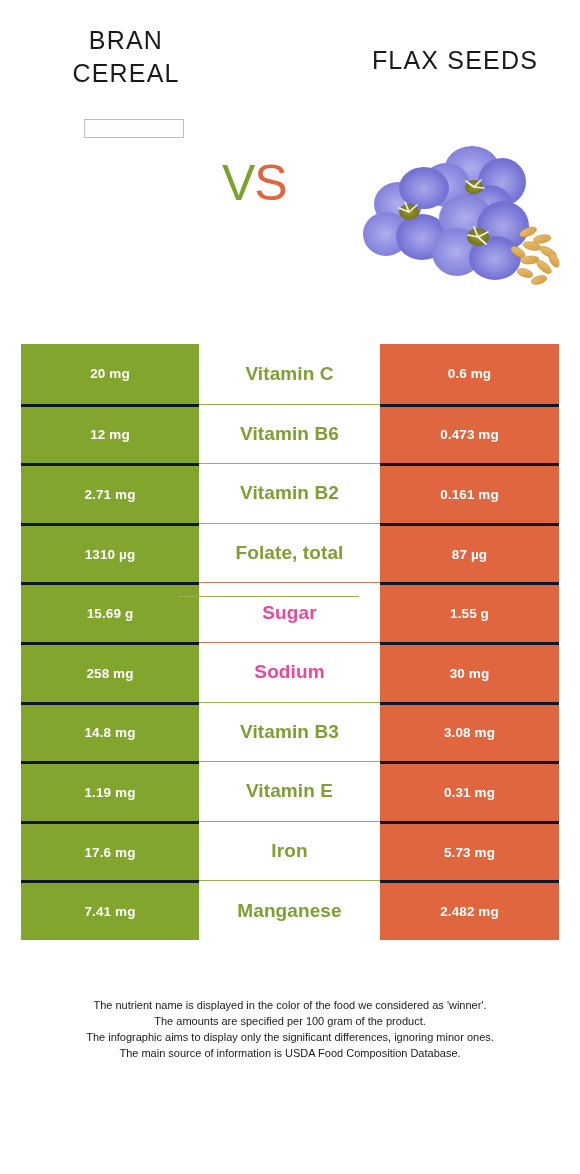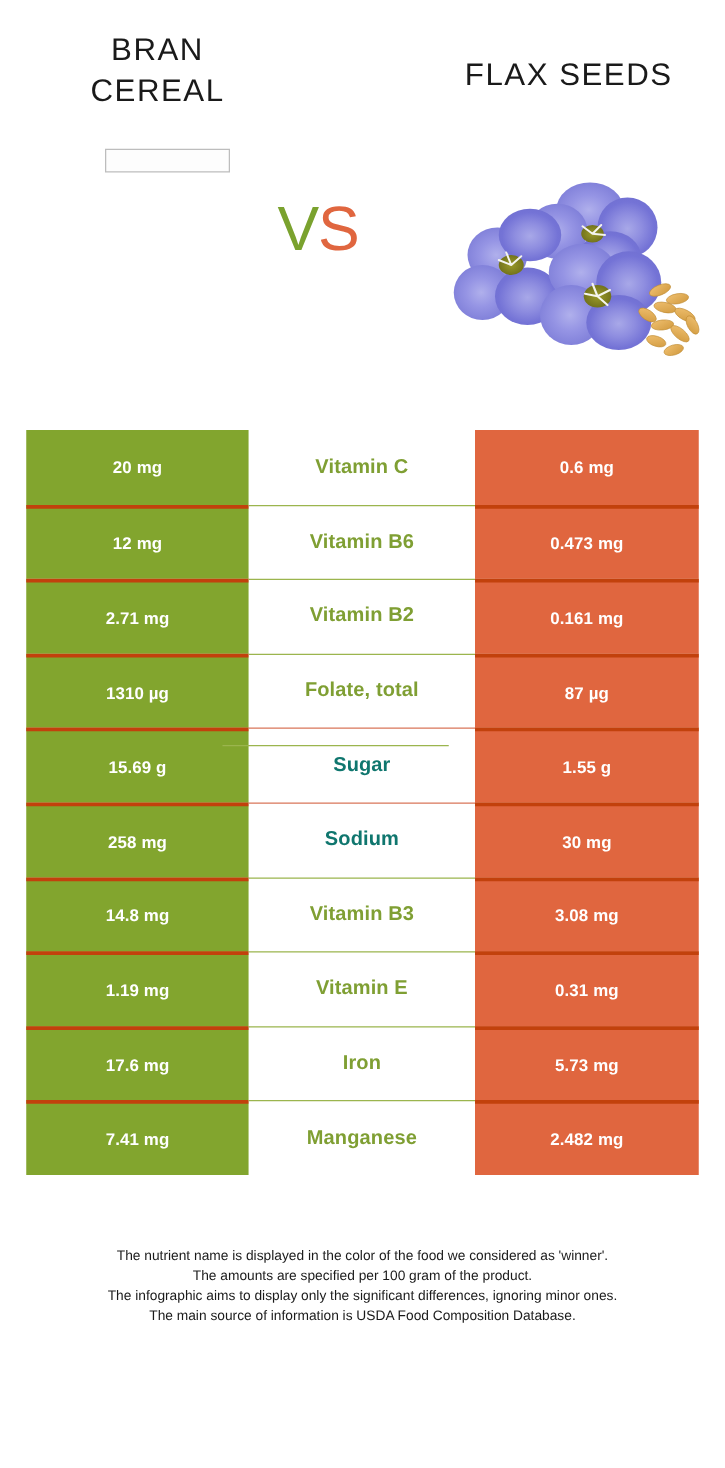--- a/index.html
+++ b/index.html
@@ -70,29 +70,29 @@
     font-weight: 600;
     letter-spacing: .1px;
     height: 100%;
   }
   .cell-left  { width: 178px; background: #82a52e; color: #ffffff; }
   .cell-mid   { width: 181px; background: #ffffff; }
   .cell-right { width: 179px; background: #e0663f; color: #ffffff; }
 
   
   .row + .row .cell-left,
-  .row + .row .cell-right { border-top: 3px solid #c2410c; }
+  .row + .row .cell-right { border-top: 3px solid #0f172a; }
 
   .cell-mid { border-top: 1px solid transparent; }
   .row + .row .cell-mid.win-green  { border-top: 1px solid #9bb54e; }
   .row + .row .cell-mid.win-orange { border-top: 1px solid #d9765a; }
 
-  .nutrient { font-size: 16px; font-weight: 600; }
+  .nutrient { font-size: 19px; font-weight: 600; }
   .win-green  .nutrient { color: #7f9f33; }
-  .win-orange .nutrient { color: #0f766e; }
+  .win-orange .nutrient { color: #ec4899; }
 
   .table-bottom-line {
     position: absolute;
     left: 178px; top: 596px;
     width: 181px; height: 1px;
     background: #9bb54e;
   }
 
   
   .footer {

